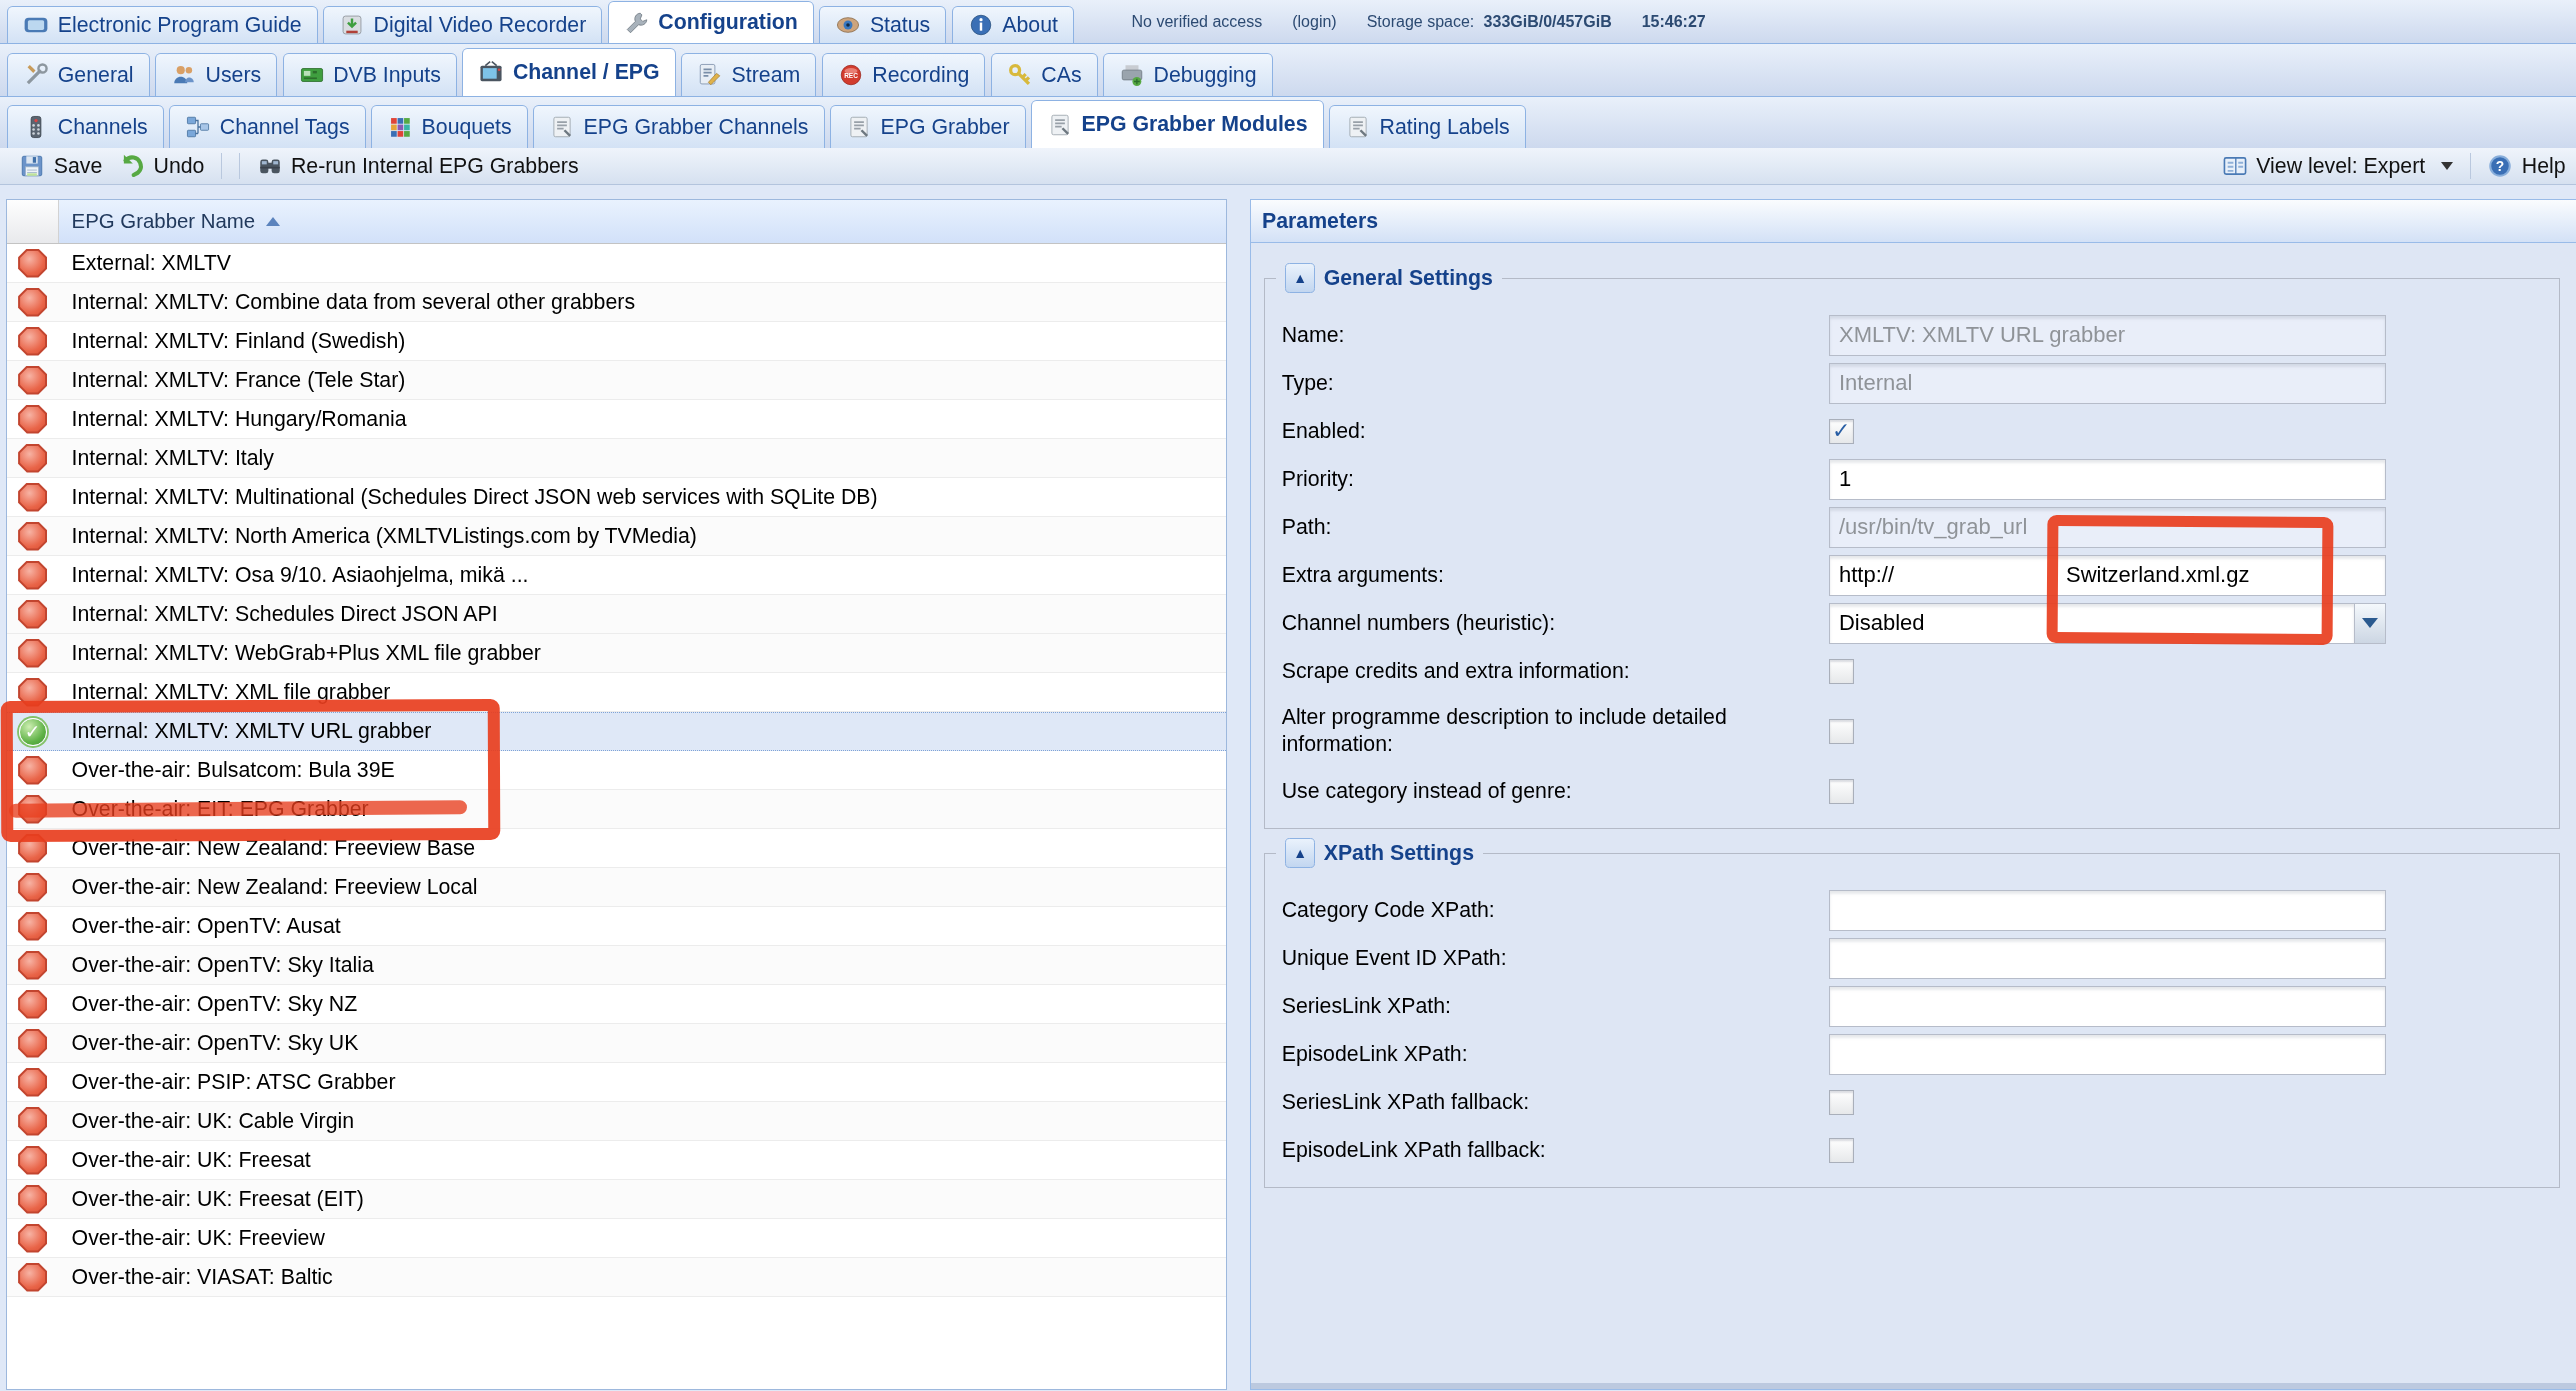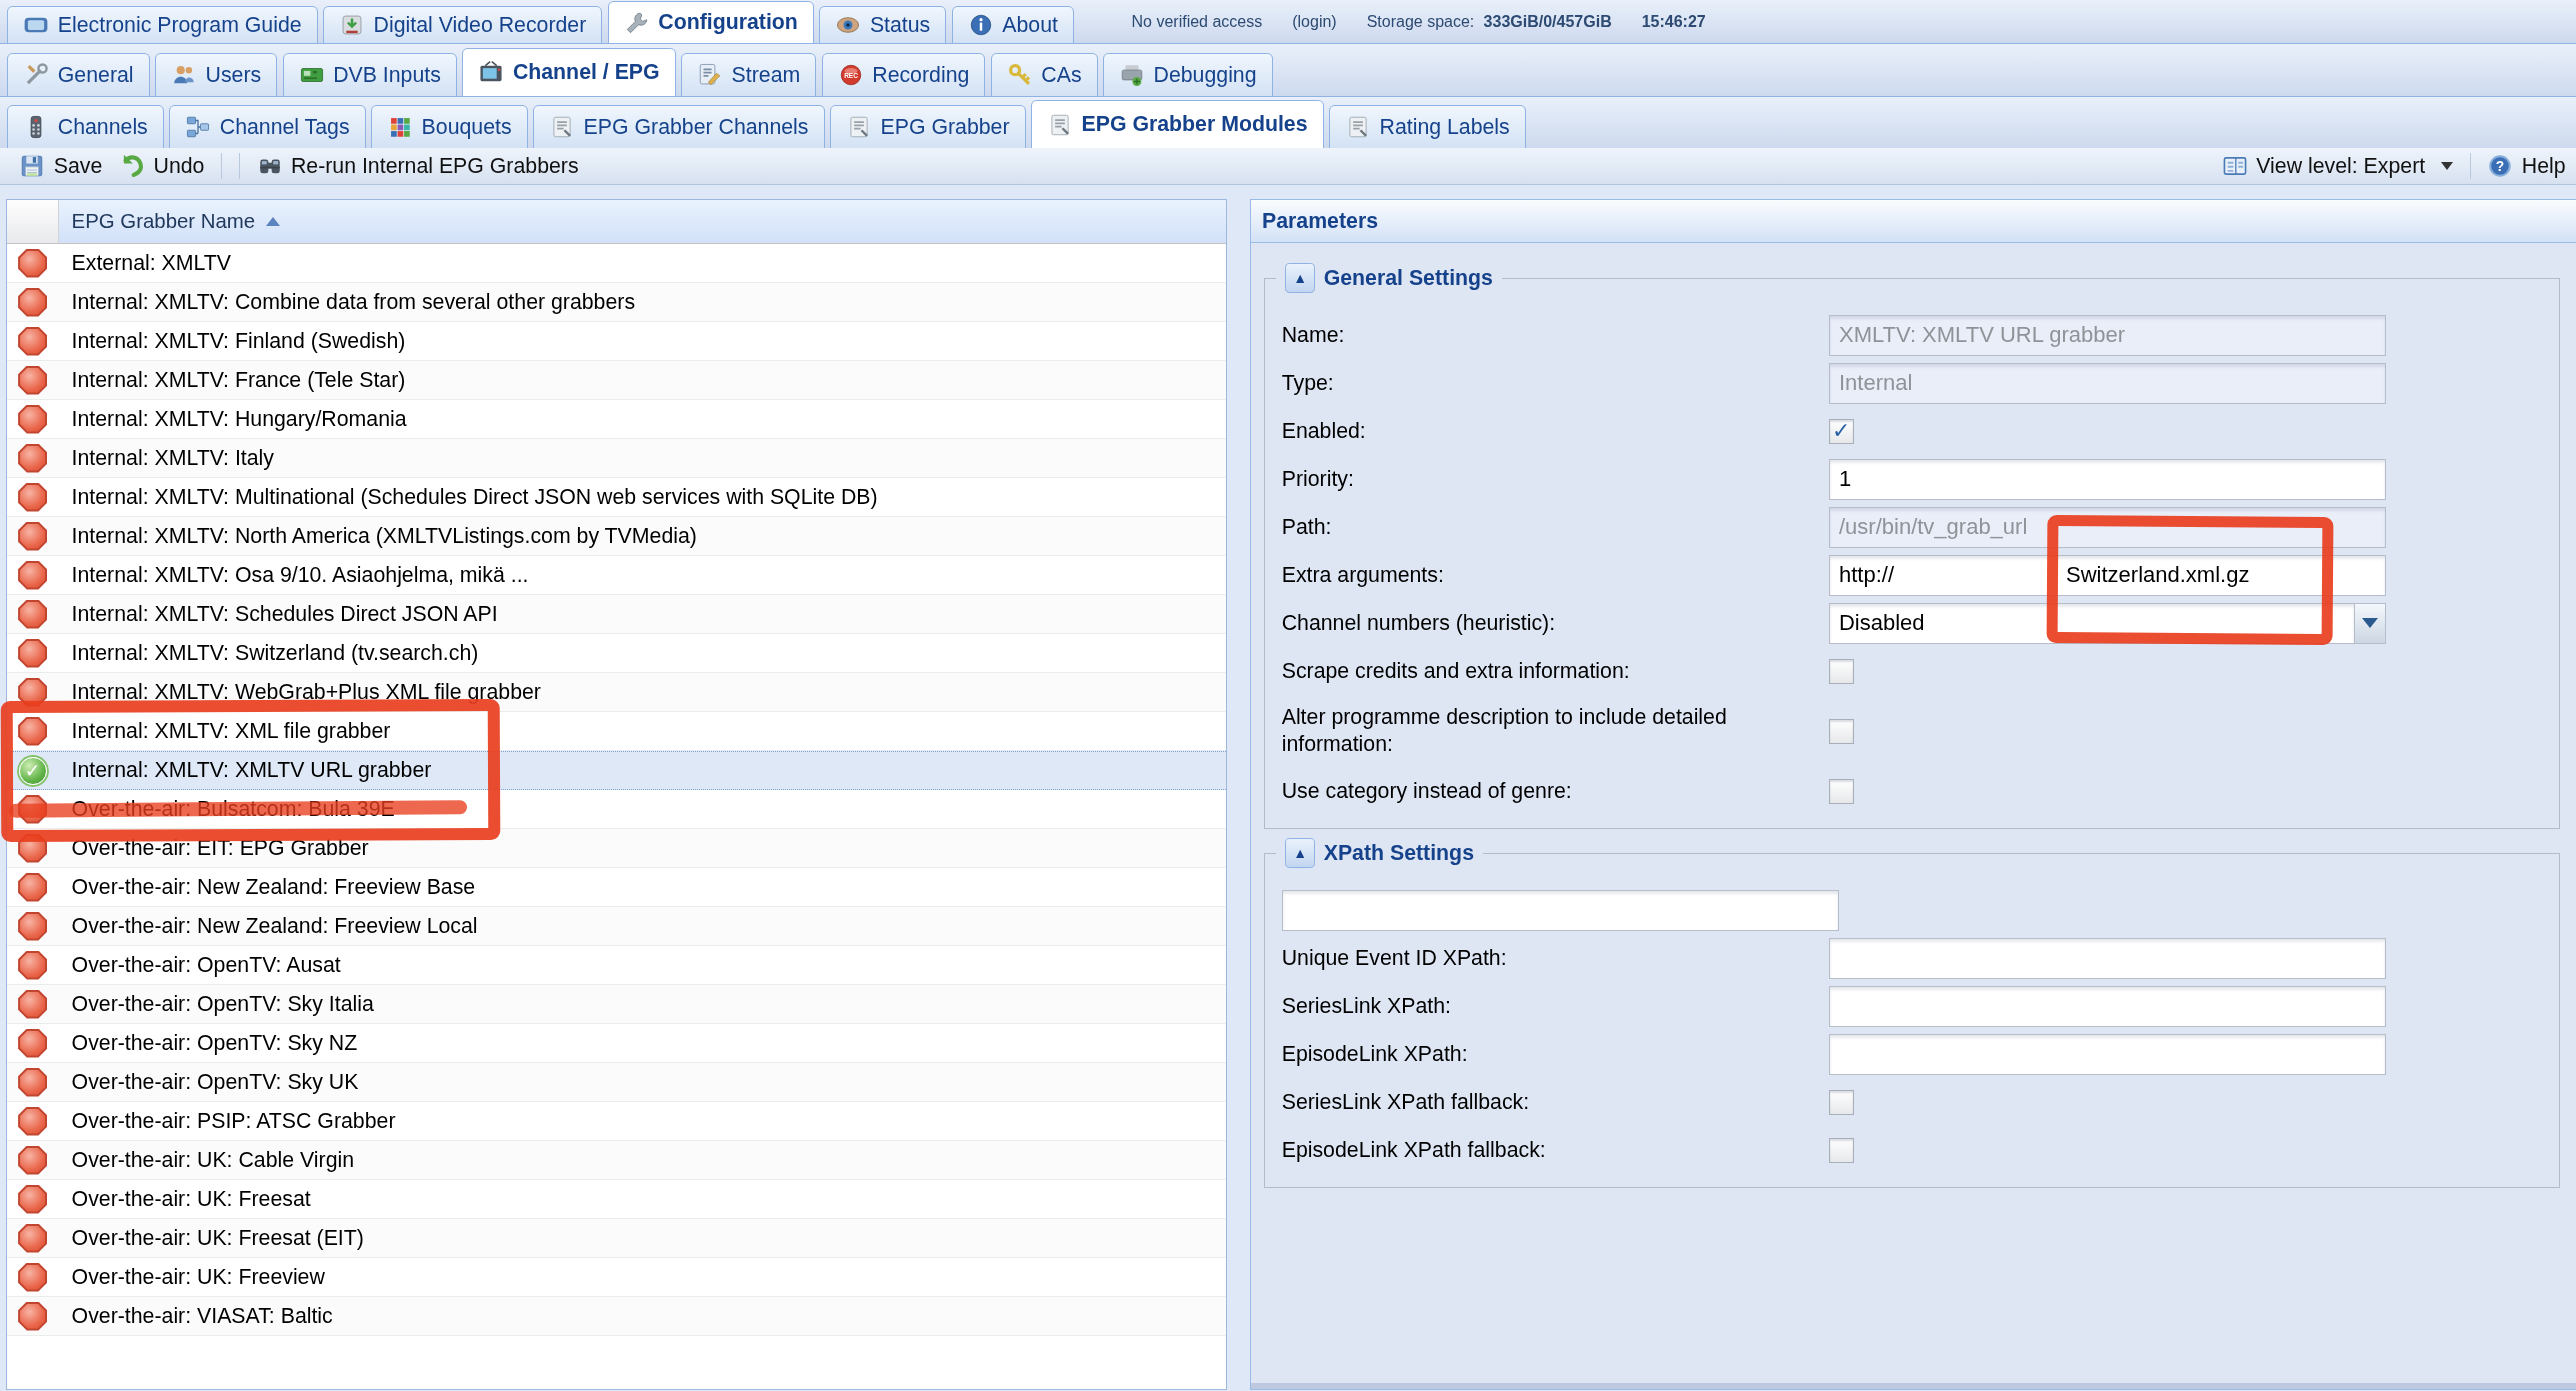--- a/index.html
+++ b/index.html
@@ -476,28 +476,20 @@
           <span class="gtext">Internal: XMLTV: Osa 9/10. Asiaohjelma, mikä ...</span>
         </div>
         <div class="grow alt">
           <div class="gic">
             <span class="octb">
               <span class="oct"></span>
             </span>
           </div>
           <span class="gtext">Internal: XMLTV: Schedules Direct JSON API</span>
         </div>
-        <div class="grow">
-          <div class="gic">
-            <span class="octb">
-              <span class="oct"></span>
-            </span>
-          </div>
-          <span class="gtext">Internal: XMLTV: Switzerland (tv.search.ch)</span>
-        </div>
         <div class="grow alt">
           <div class="gic">
             <span class="octb">
               <span class="oct"></span>
             </span>
           </div>
           <span class="gtext">Internal: XMLTV: WebGrab+Plus XML file grabber</span>
         </div>
         <div class="grow">
           <div class="gic">
@@ -720,20 +712,21 @@
         </div>
     </div>
 
     <div class="fieldset">
       <div class="legend">
         <span class="collapsebtn">▲</span>
         <span class="legendtext">XPath Settings</span>
       </div>
       <div id="xpath-fields">
           <div class="frow">
+            <div class="flabel">Category Code XPath:</div>
             <div class="fctl">
               <div class="tinput">
                 <span></span>
               </div>
             </div>
           </div>
           <div class="frow">
             <div class="flabel">Unique Event ID XPath:</div>
             <div class="fctl">
               <div class="tinput">

